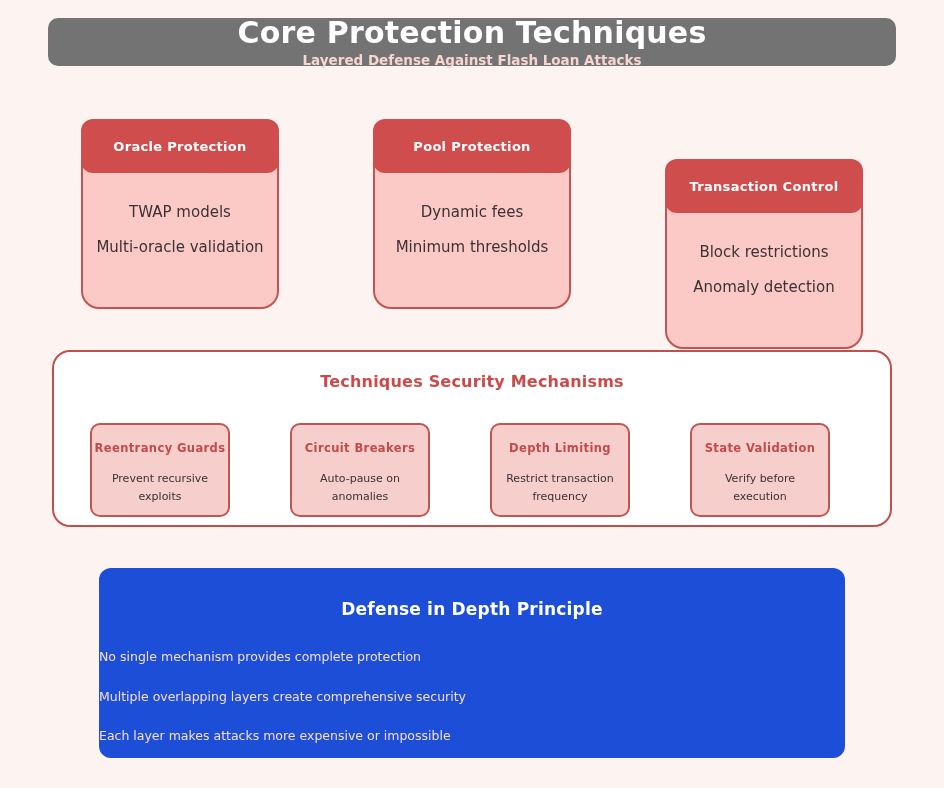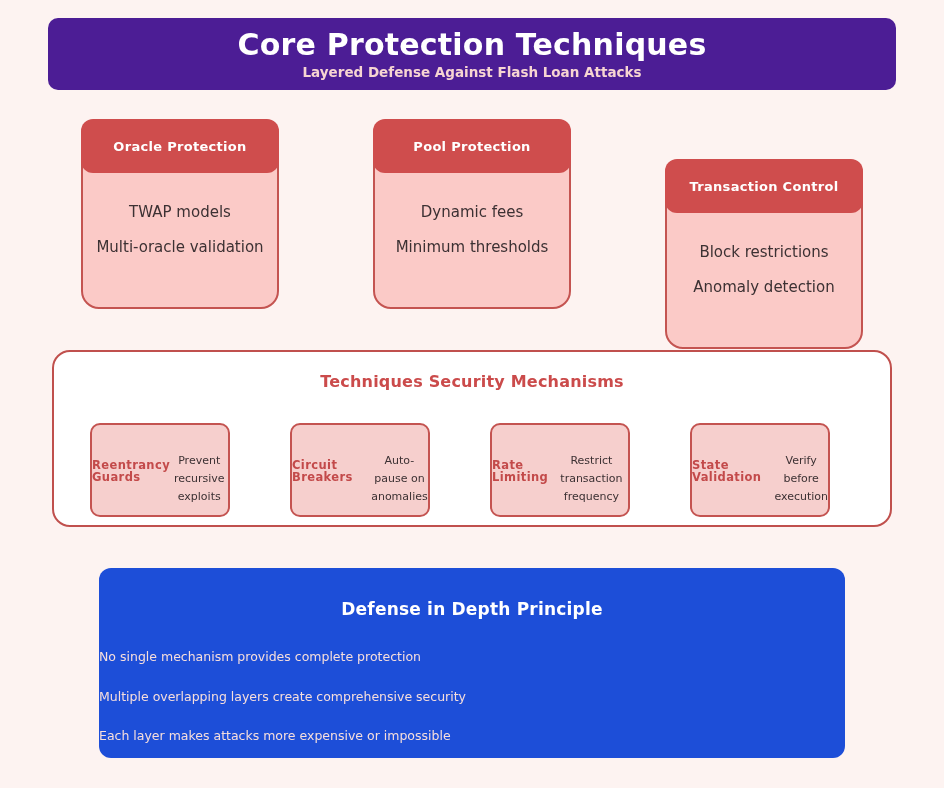--- a/index.html
+++ b/index.html
@@ -14,22 +14,22 @@
     overflow: hidden;
     position: relative;
   }
 
   
   #banner {
     position: absolute;
     left: 48px;
     top: 18px;
     width: 848px;
-    height: 72px;
-    background: #4c1d95;
+    height: 48px;
+    background: #737373;
     border-radius: 10px;
     display: flex;
     flex-direction: column;
     align-items: center;
     justify-content: center;
     box-sizing: border-box;
   }
   #banner-title {
     color: #ffffff;
     font-size: 30px;
@@ -131,21 +131,21 @@
   .mini {
     position: absolute;
     top: 0;
     width: 140px;
     height: 94px;
     background: #f6cfcd;
     border: 2px solid #c45451;
     border-radius: 10px;
     box-sizing: border-box;
     display: flex;
-    flex-direction: row;
+    flex-direction: column;
     align-items: center;
     padding-top: 18px;
   }
   #mini-0 { left: 36px; }
   #mini-1 { left: 236px; }
   #mini-2 { left: 436px; }
   #mini-3 { left: 636px; }
 
   .mini-title {
     color: #c34a4a;
@@ -245,21 +245,21 @@
       <div class="mini-title">Reentrancy Guards</div>
       <div class="mini-desc">Prevent recursive
 exploits</div>
     </div>
     <div class="mini" id="mini-1">
       <div class="mini-title">Circuit Breakers</div>
       <div class="mini-desc">Auto-pause on
 anomalies</div>
     </div>
     <div class="mini" id="mini-2">
-      <div class="mini-title">Rate Limiting</div>
+      <div class="mini-title">Depth Limiting</div>
       <div class="mini-desc">Restrict transaction
 frequency</div>
     </div>
     <div class="mini" id="mini-3">
       <div class="mini-title">State Validation</div>
       <div class="mini-desc">Verify before
 execution</div>
     </div>
   </div>
 </div>

